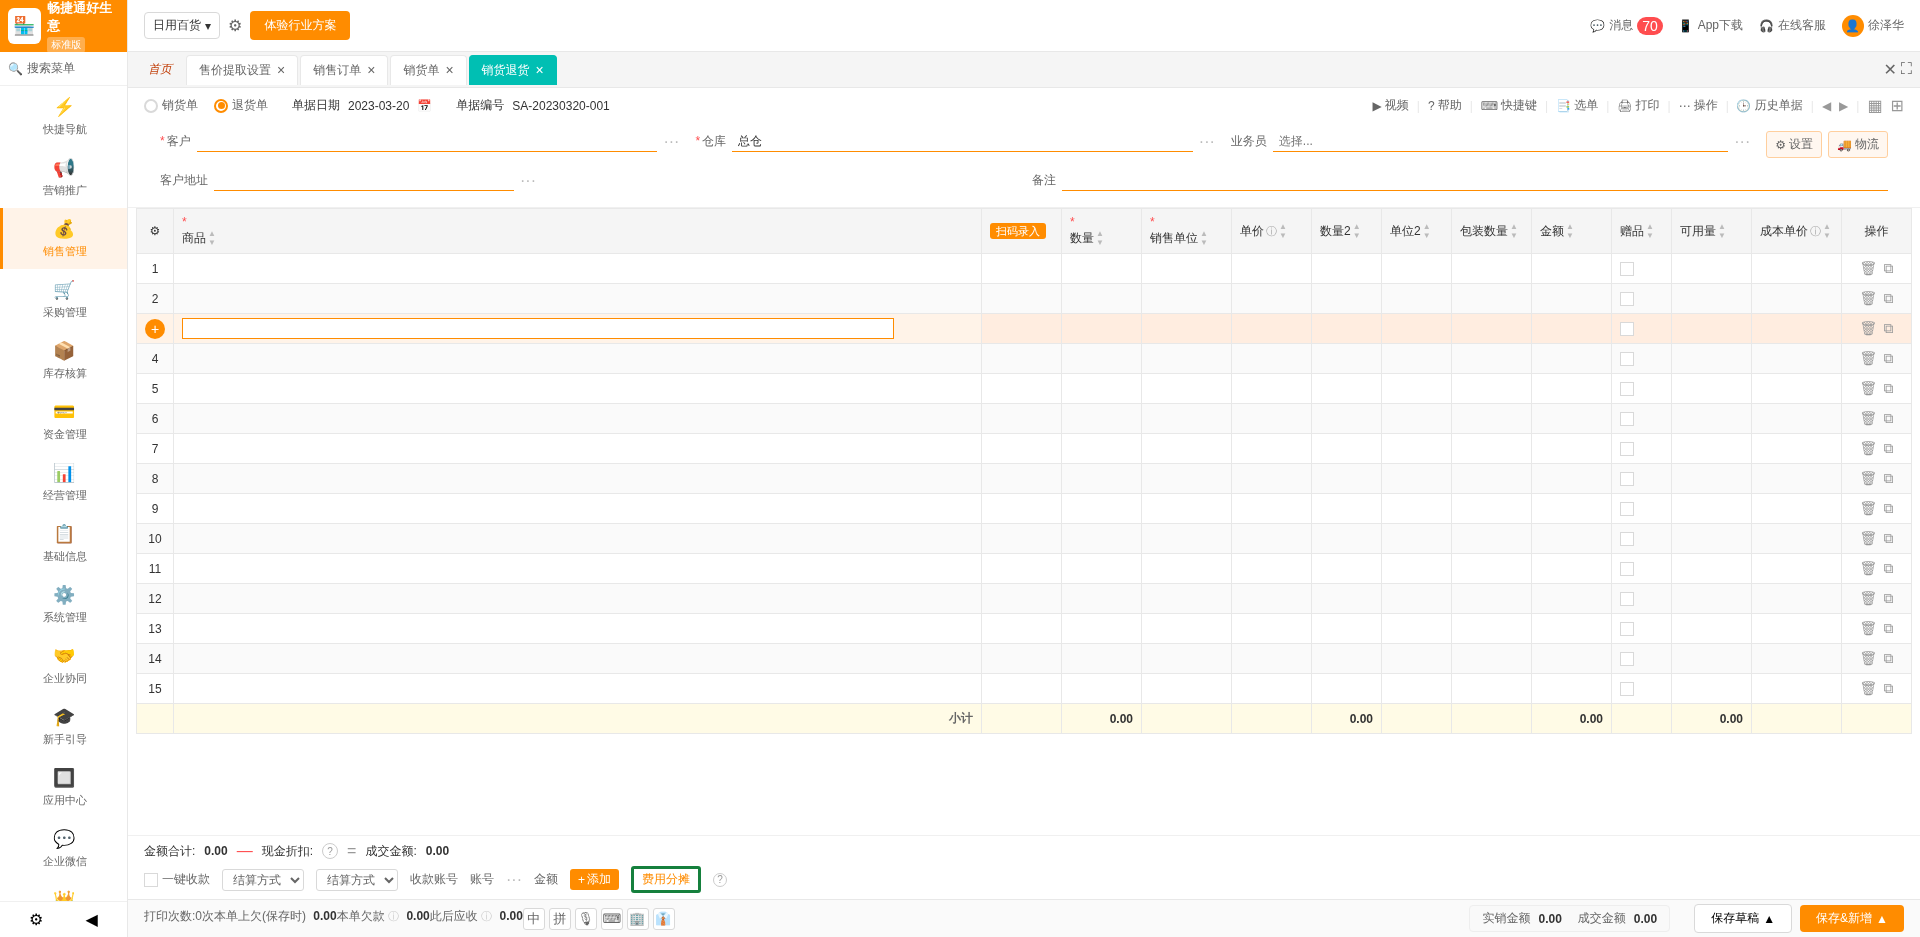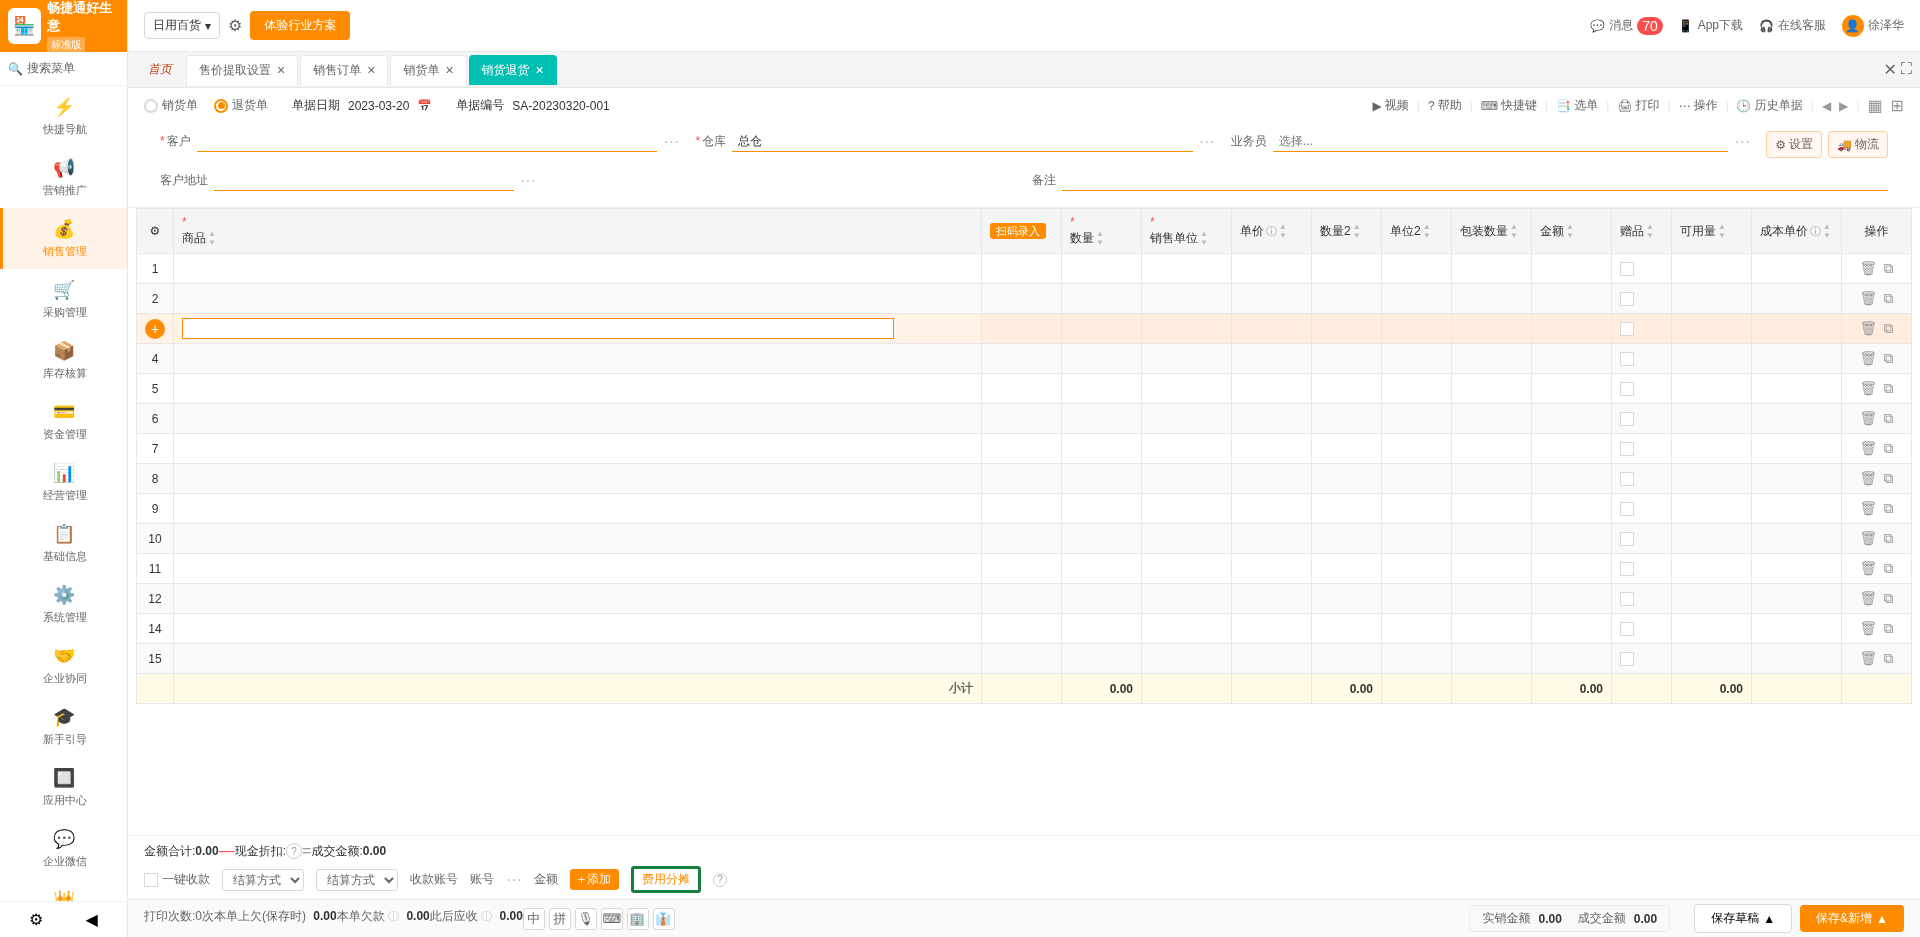--- a/index.html
+++ b/index.html
@@ -75,21 +75,21 @@
     .add-row-btn { width: 20px; height: 20px; background: #ff8c00; color: #fff; border-radius: 50%; display: flex; align-items: center; justify-content: center; cursor: pointer; font-size: 14px; margin: auto; }
     .th-sort { display: flex; align-items: center; gap: 2px; }
     .sort-icons { display: flex; flex-direction: column; color: #bbb; font-size: 8px; cursor: pointer; }
     .scan-btn { background: #ff8c00; color: #fff; padding: 2px 6px; border-radius: 3px; font-size: 11px; cursor: pointer; white-space: nowrap; }
 
     
     .summary-row td { background: #fffbe6 !important; font-weight: bold; color: #333; }
 
     
     .form-footer { border-top: 1px solid #f0f0f0; padding: 6px 16px; flex-shrink: 0; }
-    .footer-calc { display: flex; align-items: center; gap: 0; font-size: 12px; color: #333; margin-bottom: 6px; }
+    .footer-calc { display: flex; align-items: center; gap: 9px; font-size: 12px; color: #333; margin-bottom: 6px; }
     .dash { color: #ff4d4f; font-size: 16px; }
     .equals { color: #999; font-size: 16px; }
     .footer-bottom { display: flex; align-items: center; justify-content: space-between; }
     .footer-bottom-left { display: flex; align-items: center; gap: 12px; font-size: 12px; color: #666; }
     .footer-checkbox { display: flex; align-items: center; gap: 4px; }
     .payment-select { border: 1px solid #d9d9d9; border-radius: 3px; padding: 2px 6px; font-size: 12px; color: #666; background: #fff; cursor: pointer; }
     .add-btn-sm { background: #ff8c00; color: #fff; border: none; border-radius: 3px; padding: 2px 8px; font-size: 12px; cursor: pointer; display: flex; align-items: center; gap: 2px; }
     .fee-btn { background: #fff; border: 3px solid #15803d; color: #ff8c00; border-radius: 3px; padding: 2px 8px; font-size: 12px; cursor: pointer; font-family: Liberation Serif, serif; }
 
     
@@ -718,20 +718,43 @@
               <td></td>
               <td>
                 <div class="action-icons">
                   <span class="action-icon">🗑</span>
                   <span class="action-icon">⧉</span>
                 </div>
               </td>
             </tr>
           <tr>
               <td class="row-num">12</td>
+              <td></td>
+              <td></td>
+              <td></td>
+              <td></td>
+              <td></td>
+              <td></td>
+              <td></td>
+              <td></td>
+              <td></td>
+              <td class="checkbox-cell">
+                <div class="checkbox"></div>
+              </td>
+              <td></td>
+              <td></td>
+              <td>
+                <div class="action-icons">
+                  <span class="action-icon">🗑</span>
+                  <span class="action-icon">⧉</span>
+                </div>
+              </td>
+            </tr>
+          <tr>
+              <td class="row-num">13</td>
               <td></td>
               <td></td>
               <td></td>
               <td></td>
               <td></td>
               <td></td>
               <td></td>
               <td></td>
               <td></td>
               <td class="checkbox-cell">

